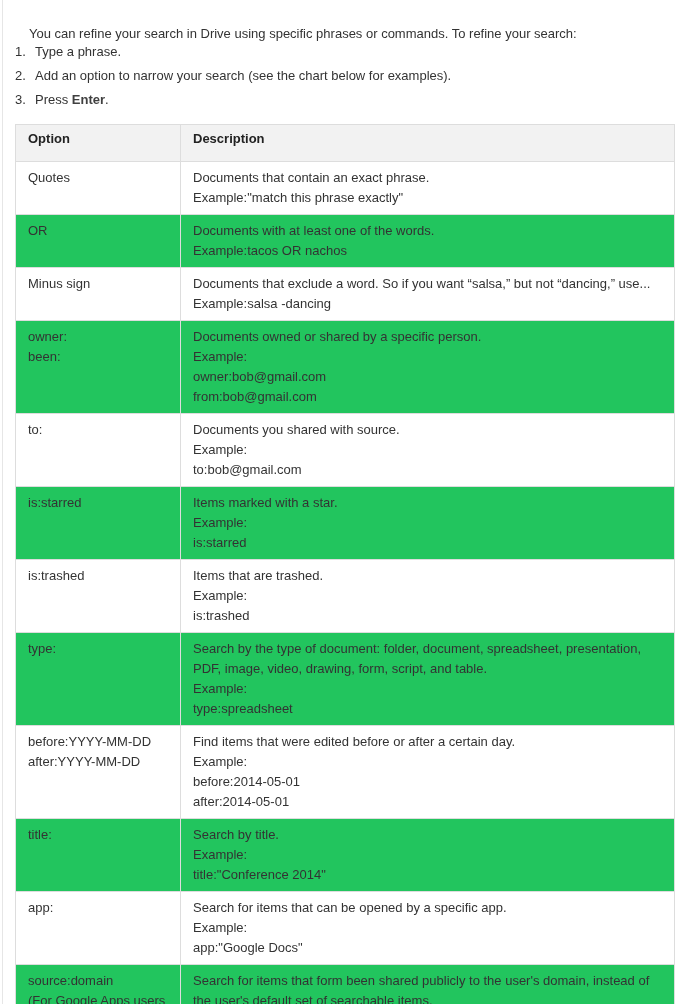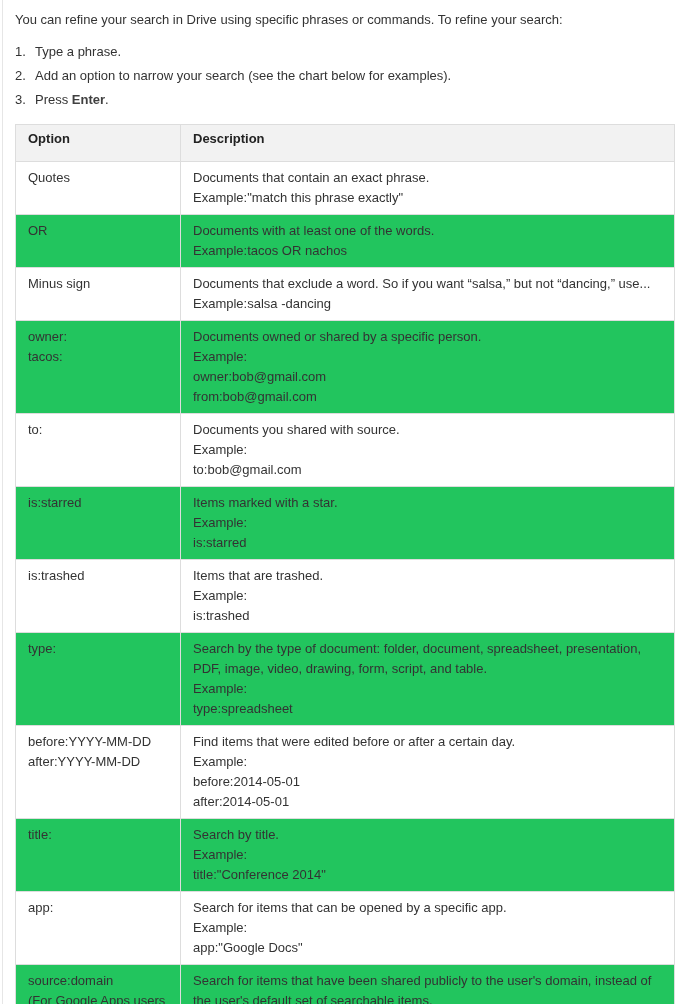--- a/index.html
+++ b/index.html
@@ -2,21 +2,21 @@
 <html><head>
   <meta charset="utf-8">
   <style>
     html, body { margin: 0; padding: 0; background: #ffffff; }
     body {
       width: 676px; height: 1004px; overflow: hidden; position: relative;
       font-family: "Liberation Sans", "DejaVu Sans", sans-serif;
       font-size: 13px; color: #333333;
     }
     .left-rule { position: absolute; left: 2px; top: 0; width: 1px; height: 1004px; background: #e6e6e6; }
-    .intro { position: absolute; left: 15px; top: 11px; margin: 0; line-height: 18px; color: #333; text-align: right; }
+    .intro { position: absolute; left: 15px; top: 11px; margin: 14px; line-height: 18px; color: #333; text-align: right; }
     .steps { position: absolute; left: 15px; top: 43px; margin: 0; padding: 0; list-style: none; }
     .steps li { height: 24px; line-height: 18px; }
     .steps .num { display: inline-block; width: 20px; }
     .steps b { font-weight: bold; color: #404040; }
     table.opts {
       position: absolute; left: 15px; top: 124px; width: 660px;
       border-collapse: collapse; table-layout: fixed;
     }
     table.opts th, table.opts td {
       border: 1px solid #dddddd; vertical-align: top; text-align: left;
@@ -83,21 +83,21 @@
           <span class="line">Minus sign</span>
         </td>
         <td class="desc">
           <span class="line">Documents that exclude a word. So if you want “salsa,” but not “dancing,” use...</span>
           <span class="line">Example:salsa -dancing</span>
         </td>
       </tr>
       <tr class="even">
         <td class="opt">
           <span class="line">owner:</span>
-          <span class="line">tacos:</span>
+          <span class="line">been:</span>
         </td>
         <td class="desc">
           <span class="line">Documents owned or shared by a specific person.</span>
           <span class="line">Example:</span>
           <span class="line">owner:bob@gmail.com</span>
           <span class="line">from:bob@gmail.com</span>
         </td>
       </tr>
       <tr class="odd">
         <td class="opt">
@@ -172,19 +172,19 @@
           <span class="line">app:"Google Docs"</span>
         </td>
       </tr>
       <tr class="even">
         <td class="opt">
           <span class="line">source:domain</span>
           <span class="line">(For Google Apps users</span>
           <span class="line">only)</span>
         </td>
         <td class="desc">
-          <span class="line">Search for items that have been shared publicly to the user's domain, instead of</span>
+          <span class="line">Search for items that form been shared publicly to the user's domain, instead of</span>
           <span class="line">the user's default set of searchable items.</span>
           <span class="line">Example:</span>
         </td>
       </tr>
     </tbody>
 </table>
 
 </body></html>

